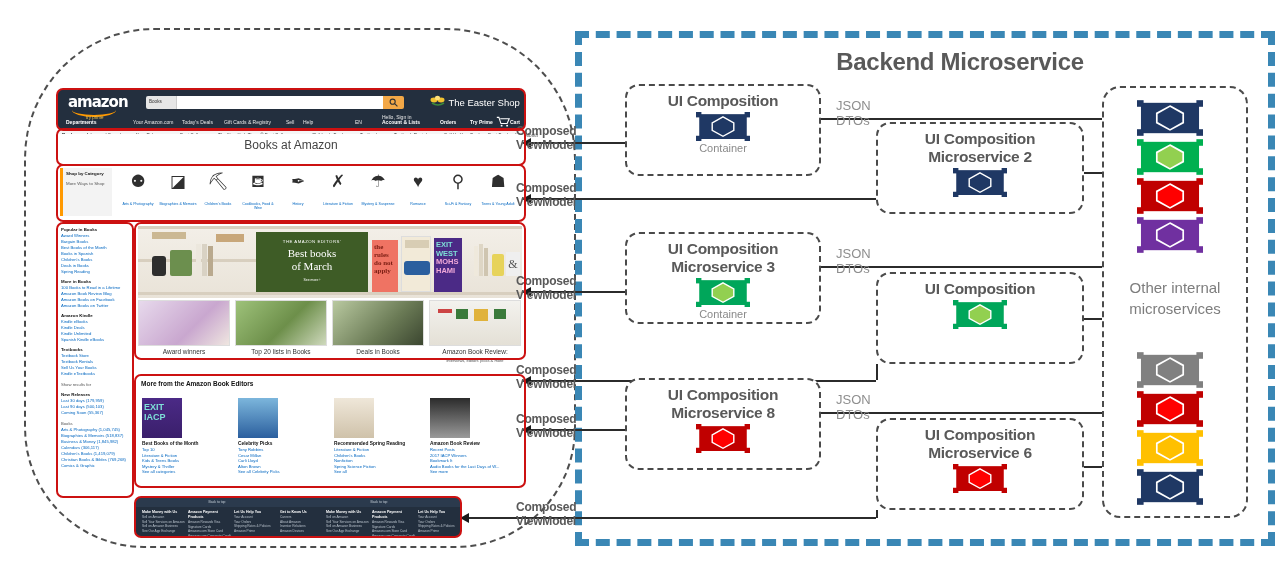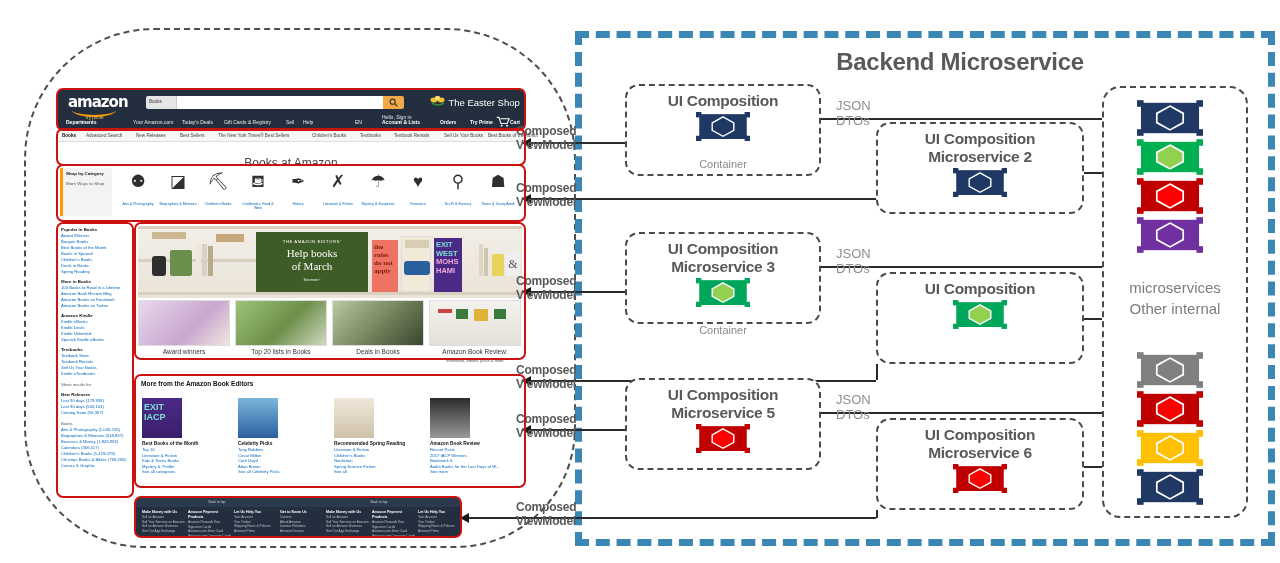--- a/index.html
+++ b/index.html
@@ -38,21 +38,21 @@
     border:2px dashed #4a4a4a; border-radius:14px;
     background:#fff;
   }
   .ms-title {
     font-size:15.5px; font-weight:bold; color:#595959;
     text-align:center; line-height:18px; letter-spacing:-0.3px;
     padding-top:6px;
   }
   .ms-sub {
     font-size:11px; color:#8a8a8a; text-align:center;
-    line-height:12px; margin-top:17px;
+    line-height:12px; margin-top:1px;
   }
   .container-icon { margin:2px auto 0 auto; }
 
   
   #other-ms-box {
     left:1102px; top:86px; width:146px; height:432px;
     border:2px dashed #4a4a4a; border-radius:18px; background:#fff;
   }
   #other-ms-label {
     left:1102px; top:277px; width:146px; height:44px;
@@ -121,21 +121,21 @@
   .nav-bold { font-weight:bold; color:#fff; }
 
   #amz-subnav {
     left:58px; top:130px; width:466px; height:12px;
     background:#f6f6f6; border-bottom:1px solid #ddd;
     font-size:4.6px; color:#444;
   }
   .subnav-item { position:absolute; top:3px; white-space:nowrap; }
 
   #amz-title-strip {
-    left:58px; top:152px; width:466px; height:22px;
+    left:58px; top:134px; width:466px; height:22px;
     background:#fff; text-align:center;
   }
   #amz-title-text { font-size:12px; color:#444; line-height:22px; }
 
   #amz-catstrip {
     left:58px; top:166px; width:466px; height:54px; background:#fff;
   }
   #shop-by-cat {
     left:2px; top:2px; width:52px; height:48px; background:#f3f3f3;
     border-left:3px solid #f90; font-size:4.4px; color:#333; padding:3px;
@@ -380,21 +380,21 @@
     <div class="hero-book abs" style="left:32px;top:24px;width:22px;height:26px;background:#6c8f4e;border-radius:2px;"></div>
     <div class="hero-book abs" style="left:58px;top:18px;width:5px;height:32px;background:#ece7dd;"></div>
     <div class="hero-book abs" style="left:64px;top:18px;width:5px;height:32px;background:#d9d2c4;"></div>
     <div class="hero-book abs" style="left:70px;top:20px;width:5px;height:30px;background:#b9a98e;"></div>
     <div class="hero-book abs" style="left:78px;top:8px;width:28px;height:8px;background:#c8a77a;"></div>
     <div class="hero-book abs" style="left:14px;top:6px;width:34px;height:7px;background:#cbb893;"></div>
 
     <div class="abs" id="hero-green">
       <div id="hero-eyebrow">THE AMAZON EDITORS'</div>
       <div id="hero-h1">
-        <div>Help books</div>
+        <div>Best books</div>
         <div>of March</div>
       </div>
       <div id="hero-cta">See more ›</div>
     </div>
 
     <div class="hero-book abs" style="left:234px;top:14px;width:26px;height:52px;background:#ef7363;color:#7a1d12;font-size:7px;font-weight:bold;line-height:8px;padding:3px 2px;font-family:'Liberation Serif',serif;">the<br>rules<br>do not<br>apply</div>
     <div class="hero-book abs" style="left:263px;top:10px;width:30px;height:56px;background:#f2ead8;border:1px solid #ddd;">
       <div style="position:absolute;left:2px;top:24px;width:26px;height:14px;background:#2b5f9e;border-radius:3px;"></div>
       <div style="position:absolute;left:3px;top:3px;width:24px;height:8px;background:#d8cdb4;"></div>
     </div>
@@ -656,21 +656,21 @@
           <rect x="90" y="0" width="10" height="10" fill="#00a65a"></rect>
           <rect x="0" y="44" width="10" height="10" fill="#00a65a"></rect>
           <rect x="90" y="44" width="10" height="10" fill="#00a65a"></rect>
           <polygon points="50,9 70,20 70,34 50,45 30,34 30,20" fill="#92d050" stroke="#ffffff" stroke-width="2.6"></polygon>
         </svg>
       </div>
     </div>
     <div class="abs ms-box" style="left: 625px; top: 378px; width: 196px; height: 92px;">
       <div class="ms-title">
         <div>UI Composition</div>
-        <div>Microservice 5</div>
+        <div>Microservice 8</div>
       </div>
       <div class="container-icon" style="display: flex; justify-content: center; margin-top: 2px;">
         <svg width="54" height="29.160000000000004" viewBox="0 0 100 54">
           <rect x="6" y="4" width="88" height="46" fill="#c00000"></rect>
           <rect x="0" y="0" width="10" height="10" fill="#c00000"></rect>
           <rect x="90" y="0" width="10" height="10" fill="#c00000"></rect>
           <rect x="0" y="44" width="10" height="10" fill="#c00000"></rect>
           <rect x="90" y="44" width="10" height="10" fill="#c00000"></rect>
           <polygon points="50,9 70,20 70,34 50,45 30,34 30,20" fill="#ff0000" stroke="#ffffff" stroke-width="2.6"></polygon>
         </svg>
@@ -689,22 +689,22 @@
           <rect x="0" y="44" width="10" height="10" fill="#c00000"></rect>
           <rect x="90" y="44" width="10" height="10" fill="#c00000"></rect>
           <polygon points="50,9 70,20 70,34 50,45 30,34 30,20" fill="#ff0000" stroke="#ffffff" stroke-width="2.6"></polygon>
         </svg>
       </div>
     </div>
   </div>
 
 <div class="abs" id="other-ms-box"></div>
 <div class="abs" id="other-ms-label">
+  <div>Other internal</div>
   <div>microservices</div>
-  <div>Other internal</div>
 </div>
 <div class="abs" id="other-ms-icons">
     <div class="abs" style="left: 1137px; top: 100px;"><svg width="66" height="36" viewBox="0 0 100 54">
         <rect x="6" y="4" width="88" height="46" fill="#1f3864"></rect>
         <rect x="0" y="0" width="10" height="10" fill="#1f3864"></rect>
         <rect x="90" y="0" width="10" height="10" fill="#1f3864"></rect>
         <rect x="0" y="44" width="10" height="10" fill="#1f3864"></rect>
         <rect x="90" y="44" width="10" height="10" fill="#1f3864"></rect>
         <polygon points="50,9 70,20 70,34 50,45 30,34 30,20" fill="#1f3864" stroke="#ffffff" stroke-width="2.6"></polygon>
       </svg></div>

